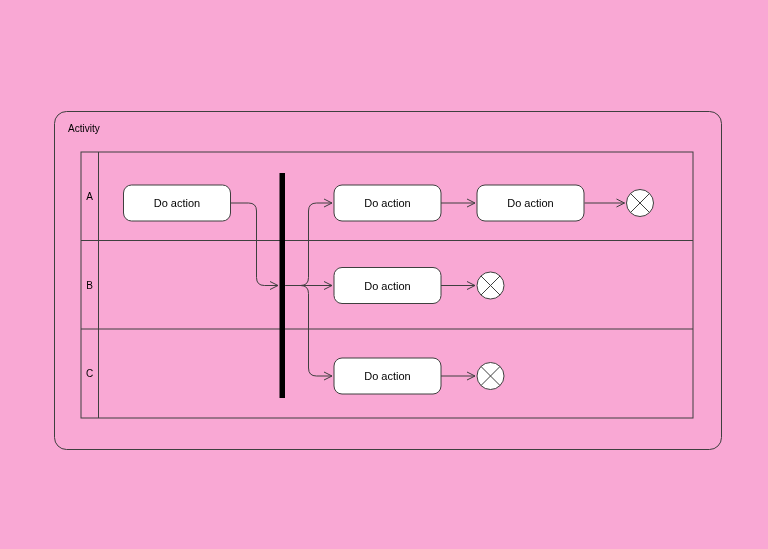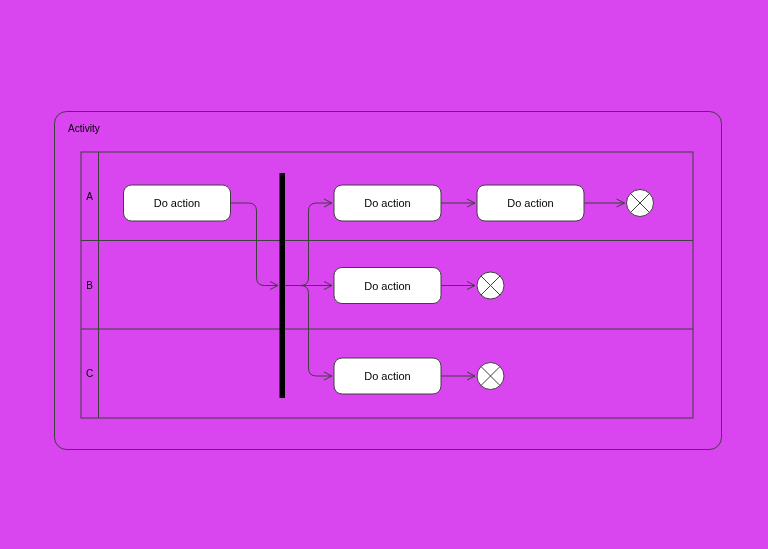--- a/index.html
+++ b/index.html
@@ -8,21 +8,21 @@
     width: 768px;
     height: 549px;
     background: #ffffff;
     font-family: "Liberation Sans", sans-serif;
     overflow: hidden;
   }
   .canvas {
     position: relative;
     width: 768px;
     height: 549px;
-    background: #d946ef;
+    background: #f9a8d4;
   }
   svg { display: block; }
   svg text {
     font-family: "Liberation Sans", sans-serif;
     fill: #000000;
   }
   .title-text { font-size: 10px; }
   .lane-text  { font-size: 10px; text-anchor: middle; }
   .node-text  { font-size: 11px; text-anchor: middle; }
   .thin {

